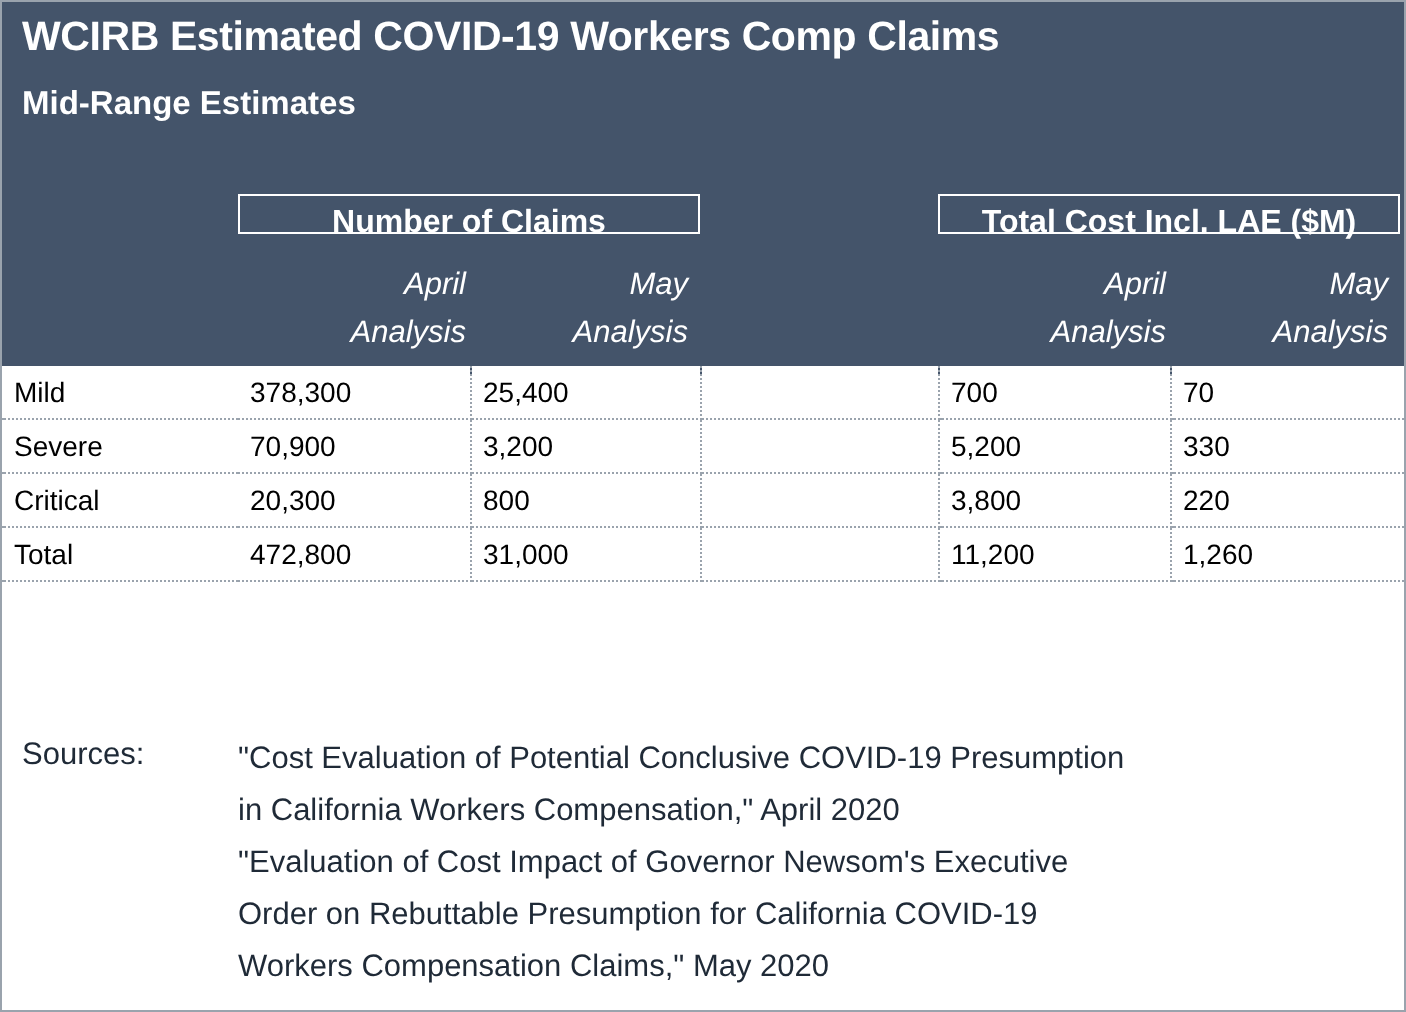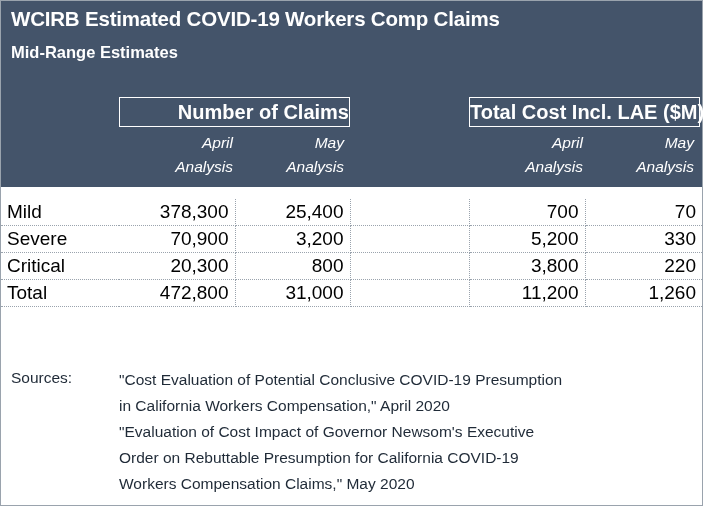--- a/index.html
+++ b/index.html
@@ -50,25 +50,25 @@
     font-weight: bold;
     white-space: nowrap;
   }
 
   
   .group-box {
     position: absolute;
     box-sizing: border-box;
     border: 1px solid #ffffff;
     color: #ffffff;
-    font-size: 20px;
+    font-size: 16px;
     font-weight: bold;
-    text-align: right;
+    text-align: center;
     line-height: 28px;
-    height: 30px;
+    height: 20px;
     white-space: nowrap;
   }
   #group-claims {
     left: 118px;
     top: 96px;
     width: 231px;
   }
   #group-cost {
     left: 468px;
     top: 96px;
@@ -89,45 +89,44 @@
 
   #sub-claims-april { left: 124px; top: 133px; width: 108px; }
   #sub-claims-may   { left: 240px; top: 133px; width: 103px; }
   #sub-cost-april   { left: 474px; top: 133px; width: 108px; }
   #sub-cost-may     { left: 590px; top: 133px; width: 103px; }
 
   
   table.data {
     position: absolute;
     left: 0px;
-    top: 198px;
+    top: 182px;
     width: 701px;
     border-collapse: collapse;
     table-layout: fixed;
-    font-size: 19px;
+    font-size: 14px;
     color: #000000;
   }
   table.data td {
     height: 26px;
     padding: 0 6px;
     background: #ffffff;
     border-bottom: 1px dotted #9aa3ad;
     border-right: 1px dotted #9aa3ad;
     white-space: nowrap;
     overflow: hidden;
   }
   table.data tr:last-child td {
     border-bottom: 1px dotted #9aa3ad;
   }
   table.data td.label {
     text-align: left;
     border-right: none;
   }
   table.data td.num {
-    text-align: right;
   }
   table.data td.spacer {
     border-right: 1px dotted #9aa3ad;
   }
   table.data td.last {
     border-right: none;
   }
 
   
   .sources-wrap {

